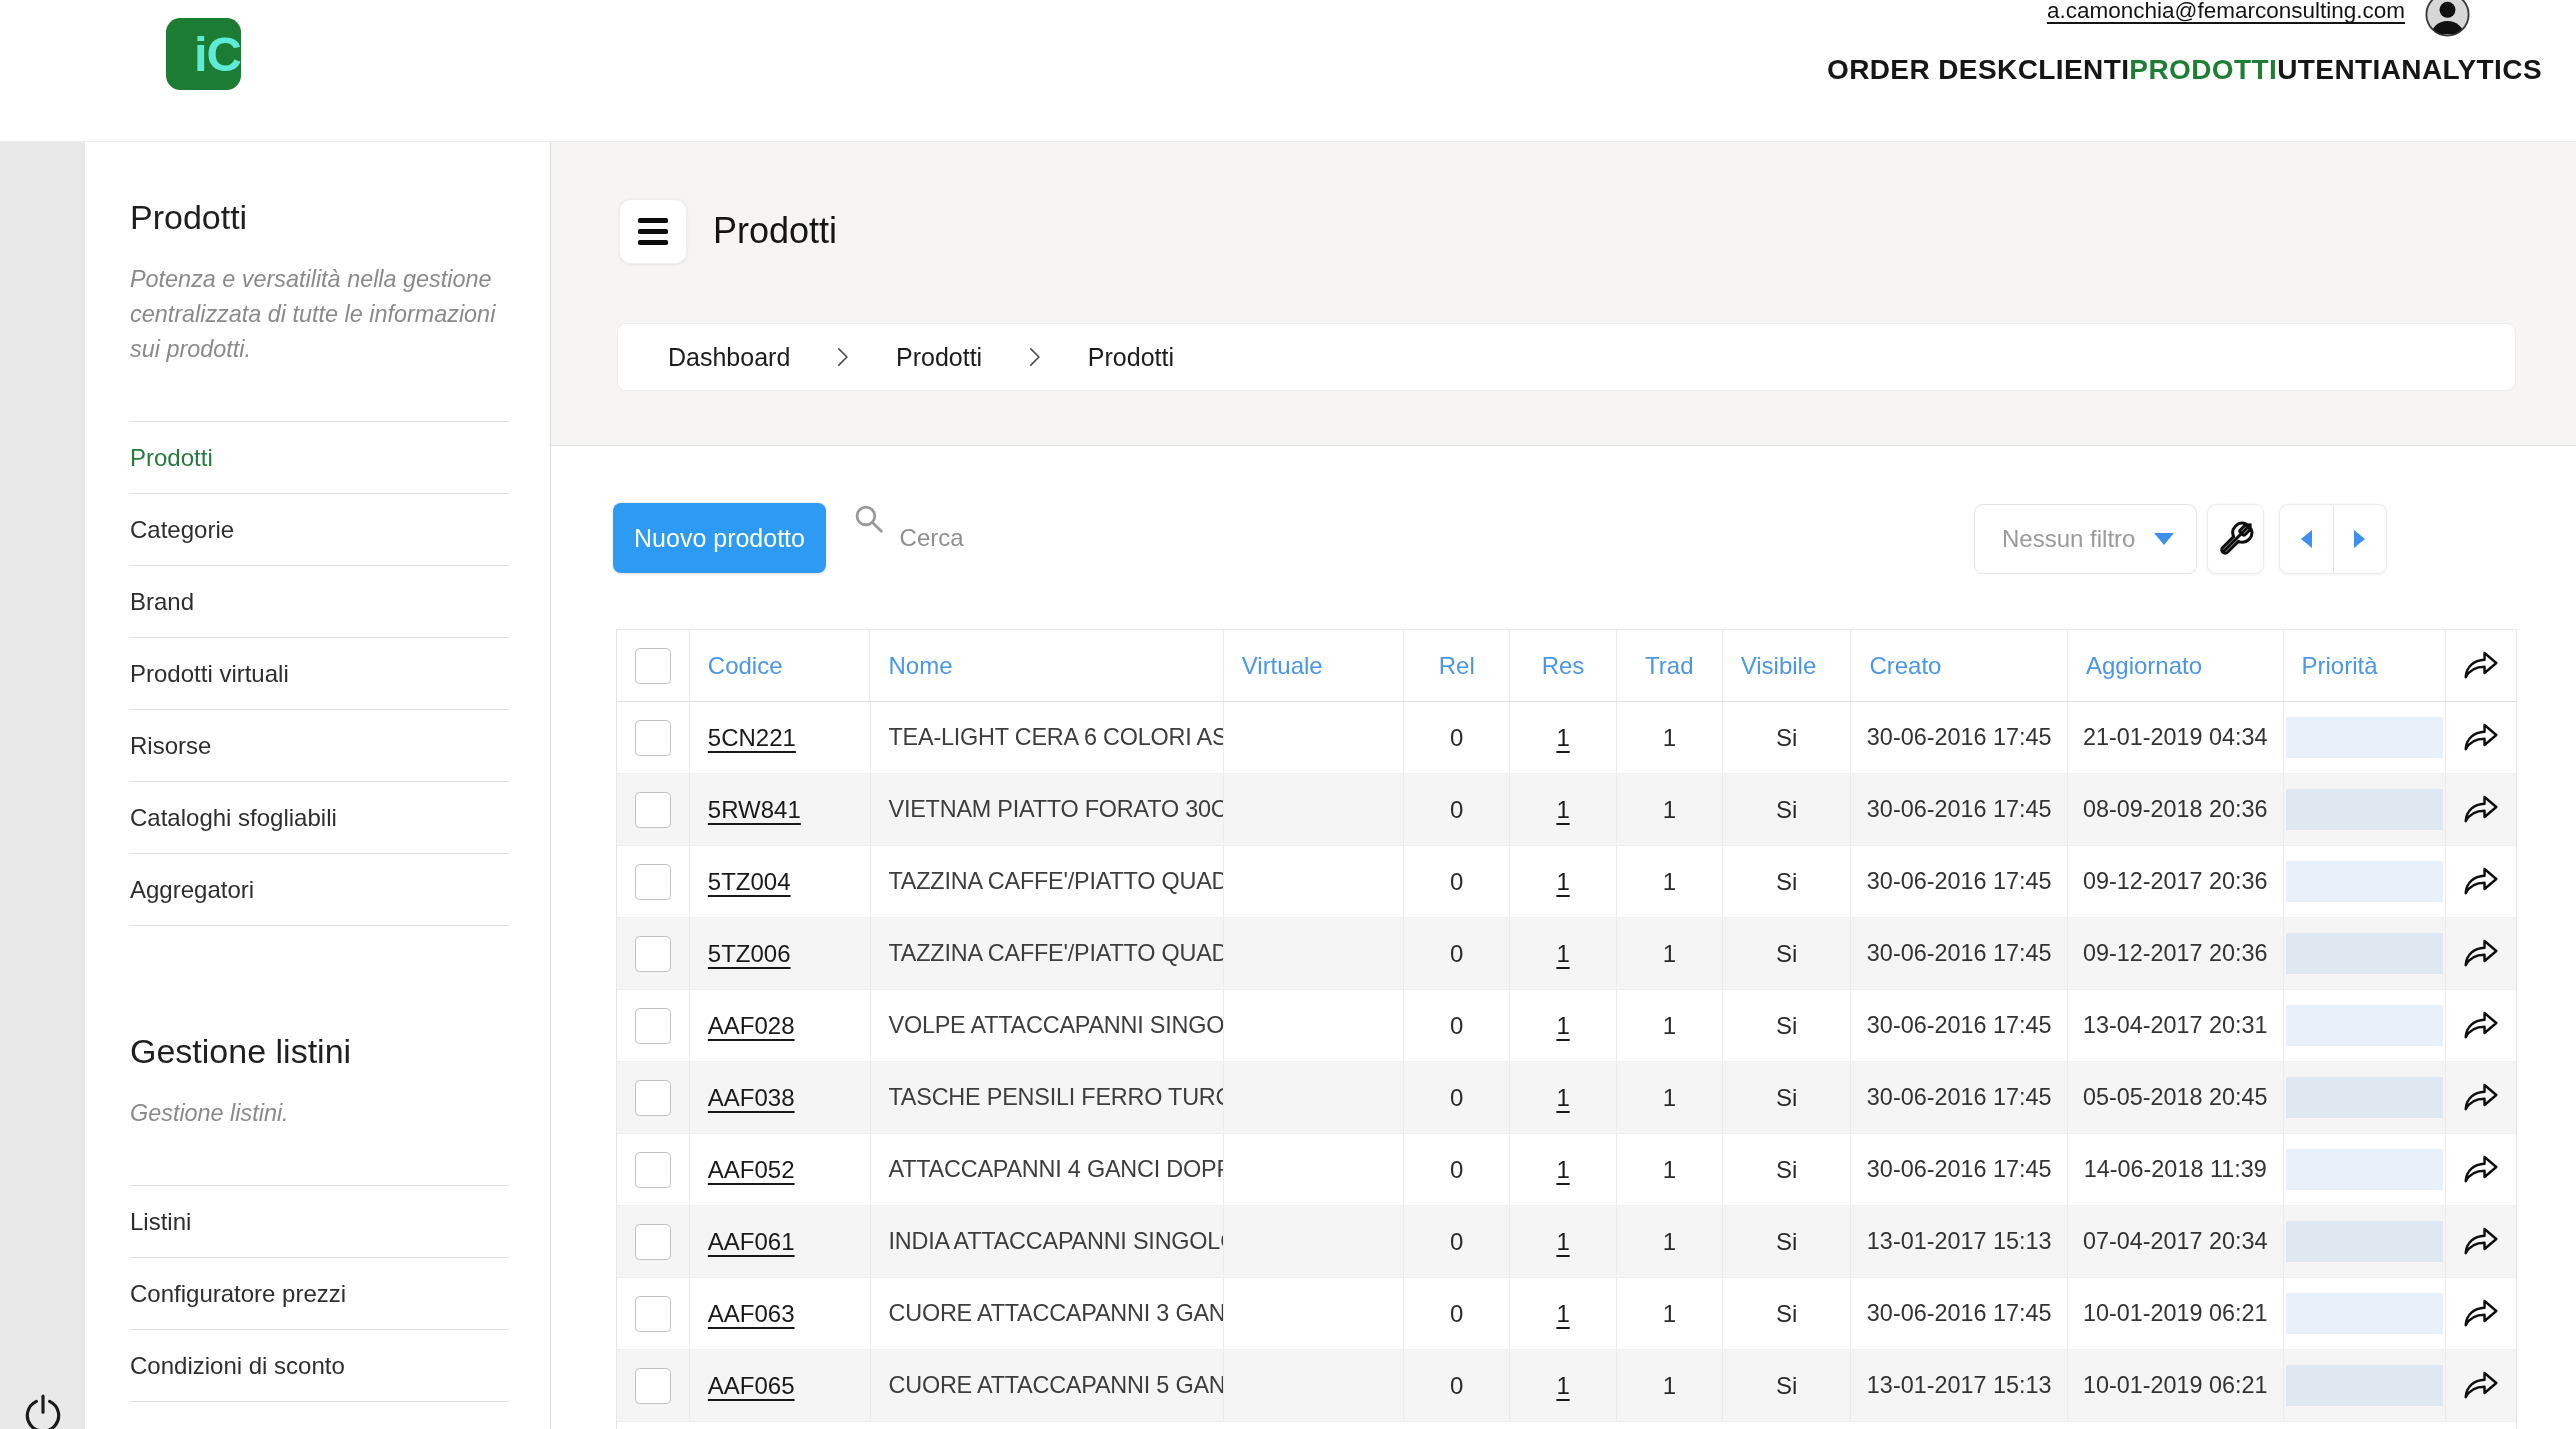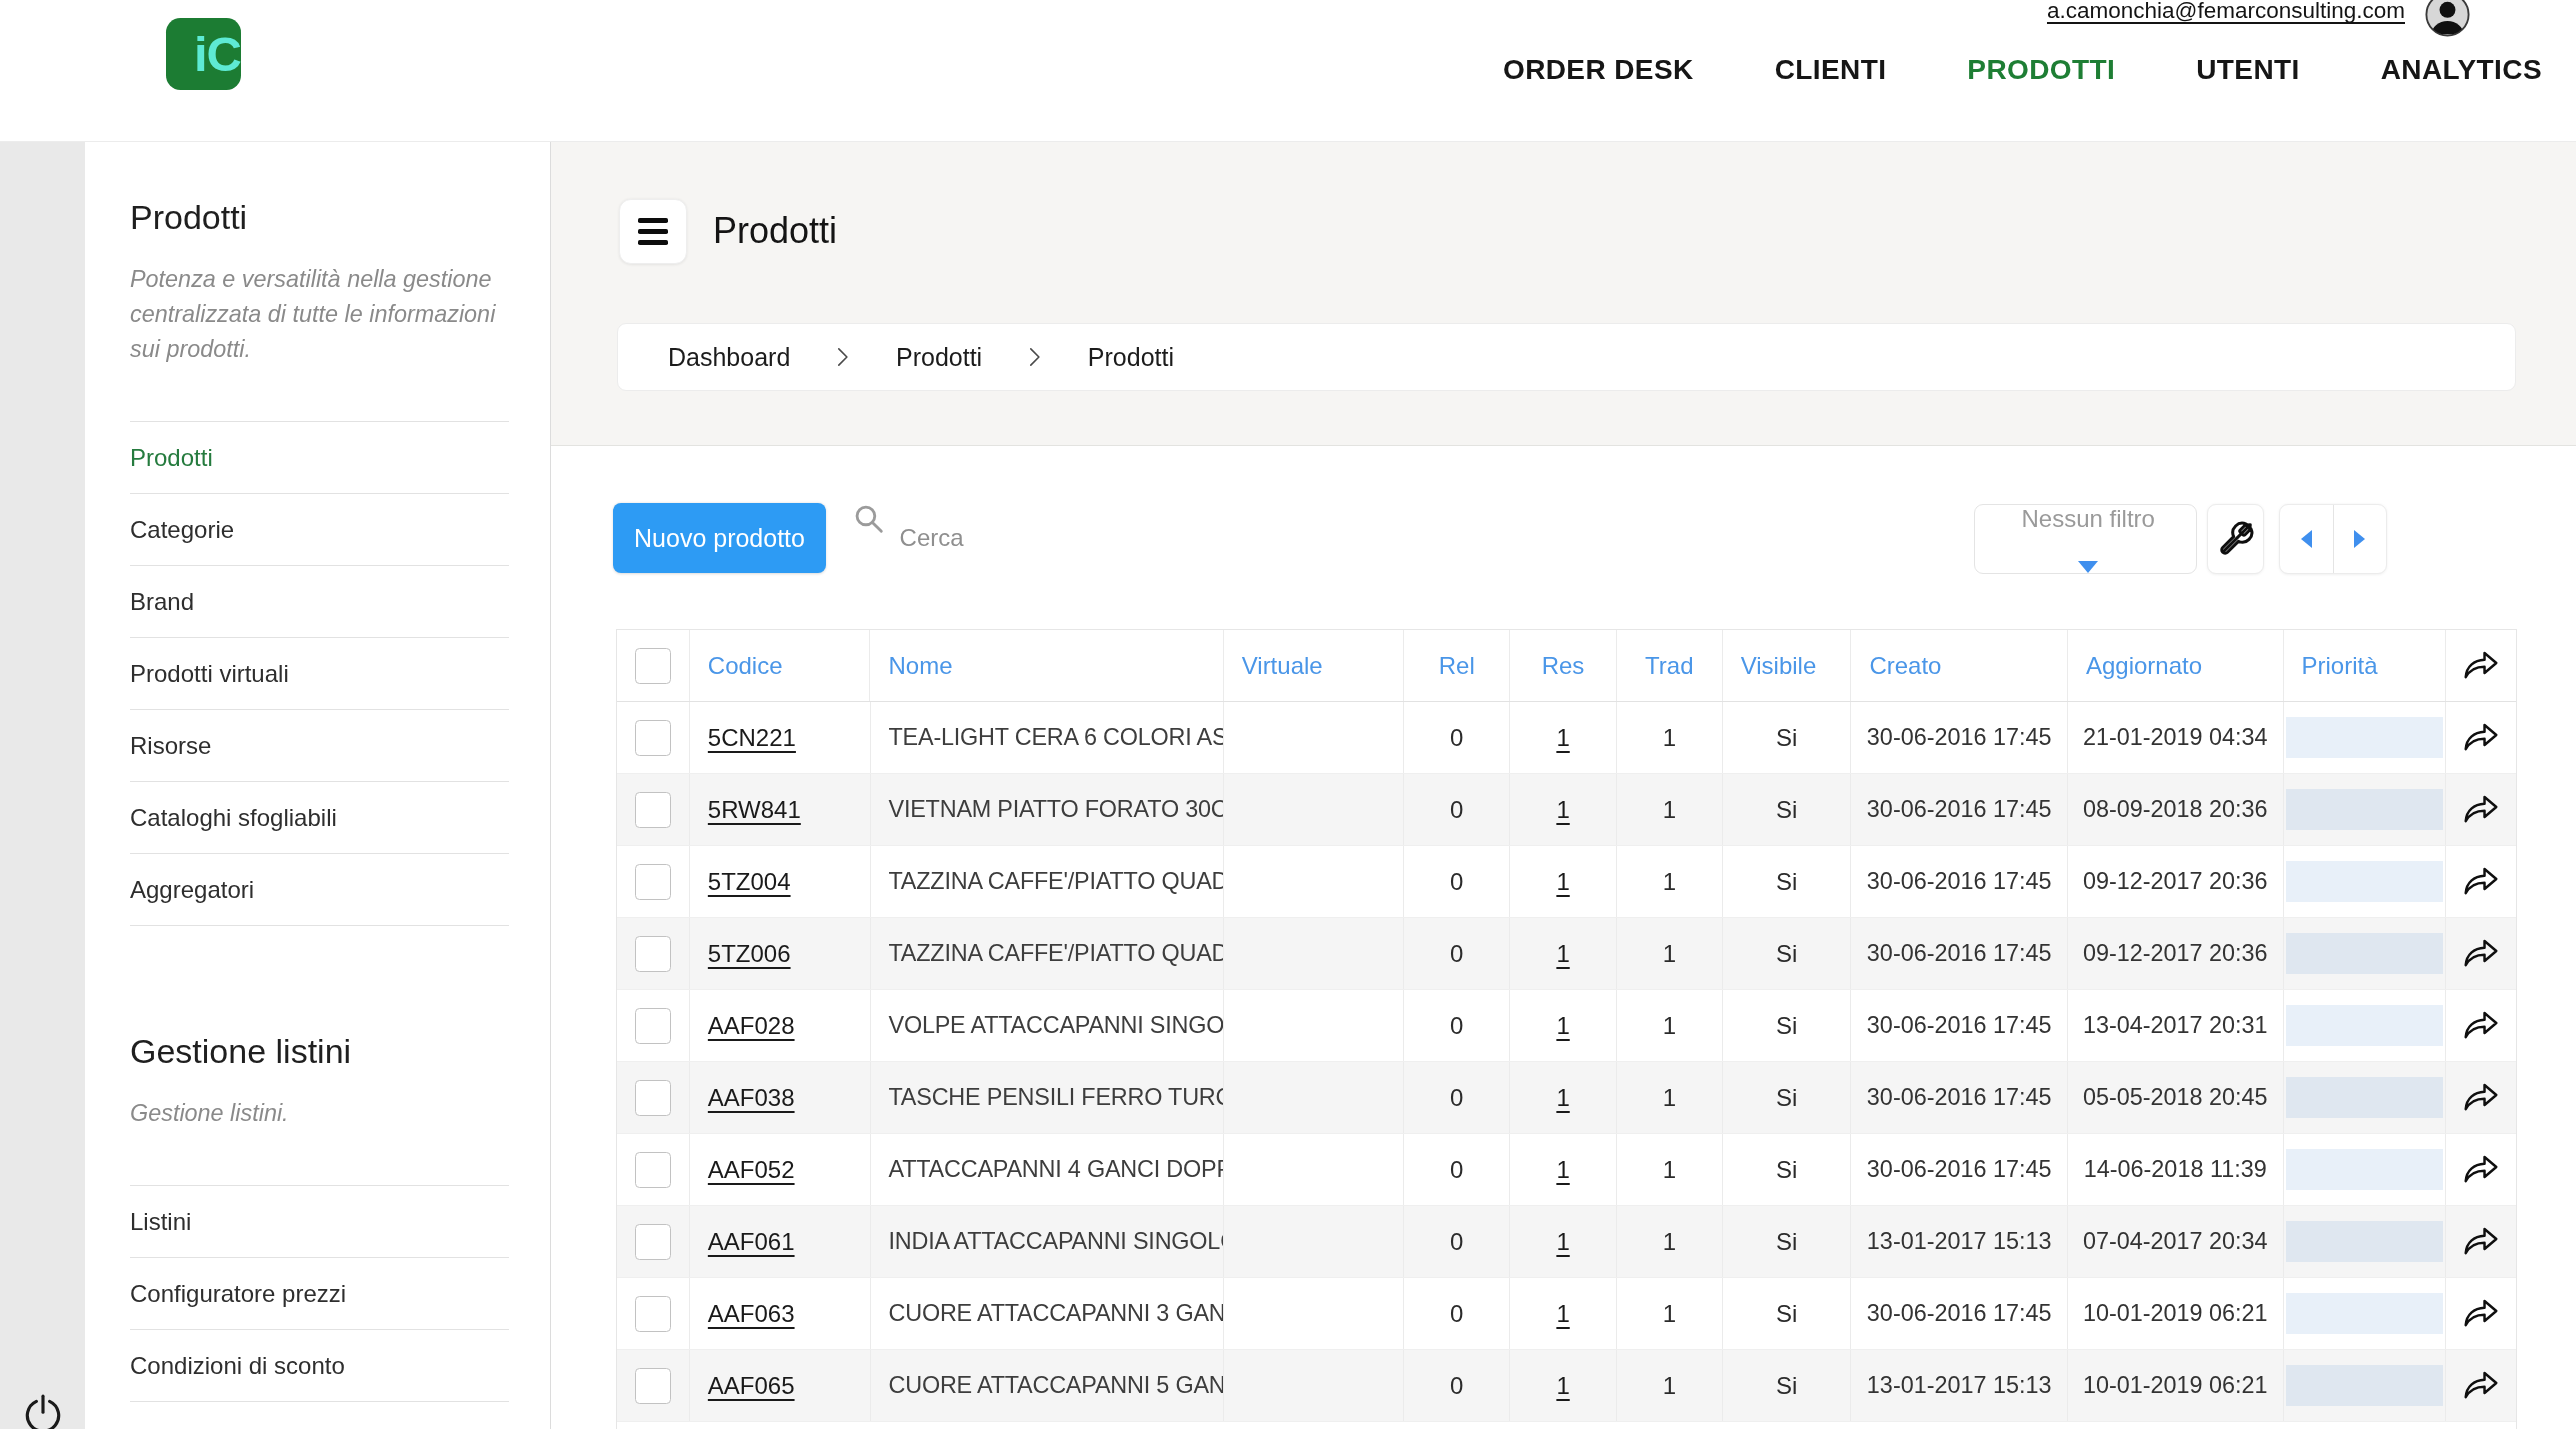--- a/index.html
+++ b/index.html
@@ -6,21 +6,21 @@
   *{box-sizing:border-box;}
   #root{position:relative;width:2576px;height:1430px;overflow:hidden;
         font-family:"Liberation Sans","DejaVu Sans",sans-serif;color:#222;background:#fff;}
 
   
   .header{position:absolute;left:0;top:0;width:2576px;height:142px;background:#fff;border-bottom:0.9px solid #ececec;z-index:5;}
   .logo{position:absolute;left:166px;top:18px;width:75px;height:72px;background:#1c7c33;border-radius:14.4px;
         color:#5eead4;font-size:49px;font-weight:700;display:flex;align-items:center;justify-content:center;letter-spacing:-0.9px;padding-left:28px;}
   .email{position:absolute;top:-1.8px;right:171px;font-size:22.5px;color:#141414;text-decoration:underline;text-underline-offset:3.6px;white-space:nowrap;}
   .avatar{position:absolute;top:-8px;right:106px;width:45px;height:45px;}
-  .topnav{position:absolute;right:34px;top:54px;display:flex;gap:81px;align-items:flex-start;}
+  .topnav{position:absolute;right:34px;top:54px;display:flex;align-items:flex-start;}
   .nav-item{font-size:28px;font-weight:700;color:#161616;letter-spacing:0.4px;white-space:nowrap;cursor:pointer;}
   .nav-item.active{color:#1e7e34;}
 
   
   .rail{position:absolute;left:0;top:142px;width:85px;bottom:0;background:#e9e9e9;}
   .rail-icon{position:absolute;left:50%;transform:translateX(-50%);}
   .rail-icon.power{top:1250px;}
 
   
   .sidebar{position:absolute;left:85px;top:142px;width:466px;bottom:0;background:#fff;border-right:0.9px solid #dcdcdc;overflow:hidden;}
@@ -45,21 +45,21 @@
   .crumb{font-size:25px;color:#1c1c1c;cursor:pointer;}
   .crumb-sep{width:11.7px;height:20px;}
 
   
   .btn-new{position:absolute;left:62px;top:361px;width:213px;height:70px;background:#2d9bf4;border:none;border-radius:8px;
            color:#fff;font-size:25px;font-family:inherit;cursor:pointer;box-shadow:0 0.9px 2.7px rgba(0,0,0,.15);}
   .search{position:absolute;left:302px;top:361px;height:70px;display:flex;gap:12.6px;}
   .search input{border:none;outline:none;background:transparent;font-size:24px;color:#555;font-family:inherit;width:198px;}
   .search input::placeholder{color:#8f8f8f;}
   .filter-box{position:absolute;left:1423px;top:362px;width:223px;height:70px;background:#fff;border:1.8px solid #e4e4e4;border-radius:9px;
-              display:flex;align-items:center;padding:0 21.6px 0 27px;cursor:pointer;flex-direction:column;}
+              display:flex;align-items:center;padding:0 21.6px 0 27px;cursor:pointer;}
   .filter-box .val{font-size:24px;color:#9a9a9a;flex:1;}
   .caret-down{width:0;height:0;border-left:10px solid transparent;border-right:10px solid transparent;border-top:12.6px solid #3f8fee;}
   .tools-card{position:absolute;left:1656px;top:362px;width:57px;height:70px;background:#fff;border:0.9px solid #ececec;border-radius:9px;
               box-shadow:0 0.9px 2.7px rgba(0,0,0,.06);display:flex;align-items:center;justify-content:center;cursor:pointer;}
   .pager{position:absolute;left:1728px;top:362px;width:108px;height:70px;background:#fff;border:0.9px solid #ececec;border-radius:9px;
          box-shadow:0 0.9px 2.7px rgba(0,0,0,.06);display:flex;}
   .pager .half{flex:1;display:flex;align-items:center;justify-content:center;cursor:pointer;}
   .pager .half + .half{border-left:0.9px solid #e4e4e4;}
   .tri-left{width:0;height:0;border-top:9px solid transparent;border-bottom:9px solid transparent;border-right:11.7px solid #3f8fee;}
   .tri-right{width:0;height:0;border-top:9px solid transparent;border-bottom:9px solid transparent;border-left:11.7px solid #3f8fee;}

